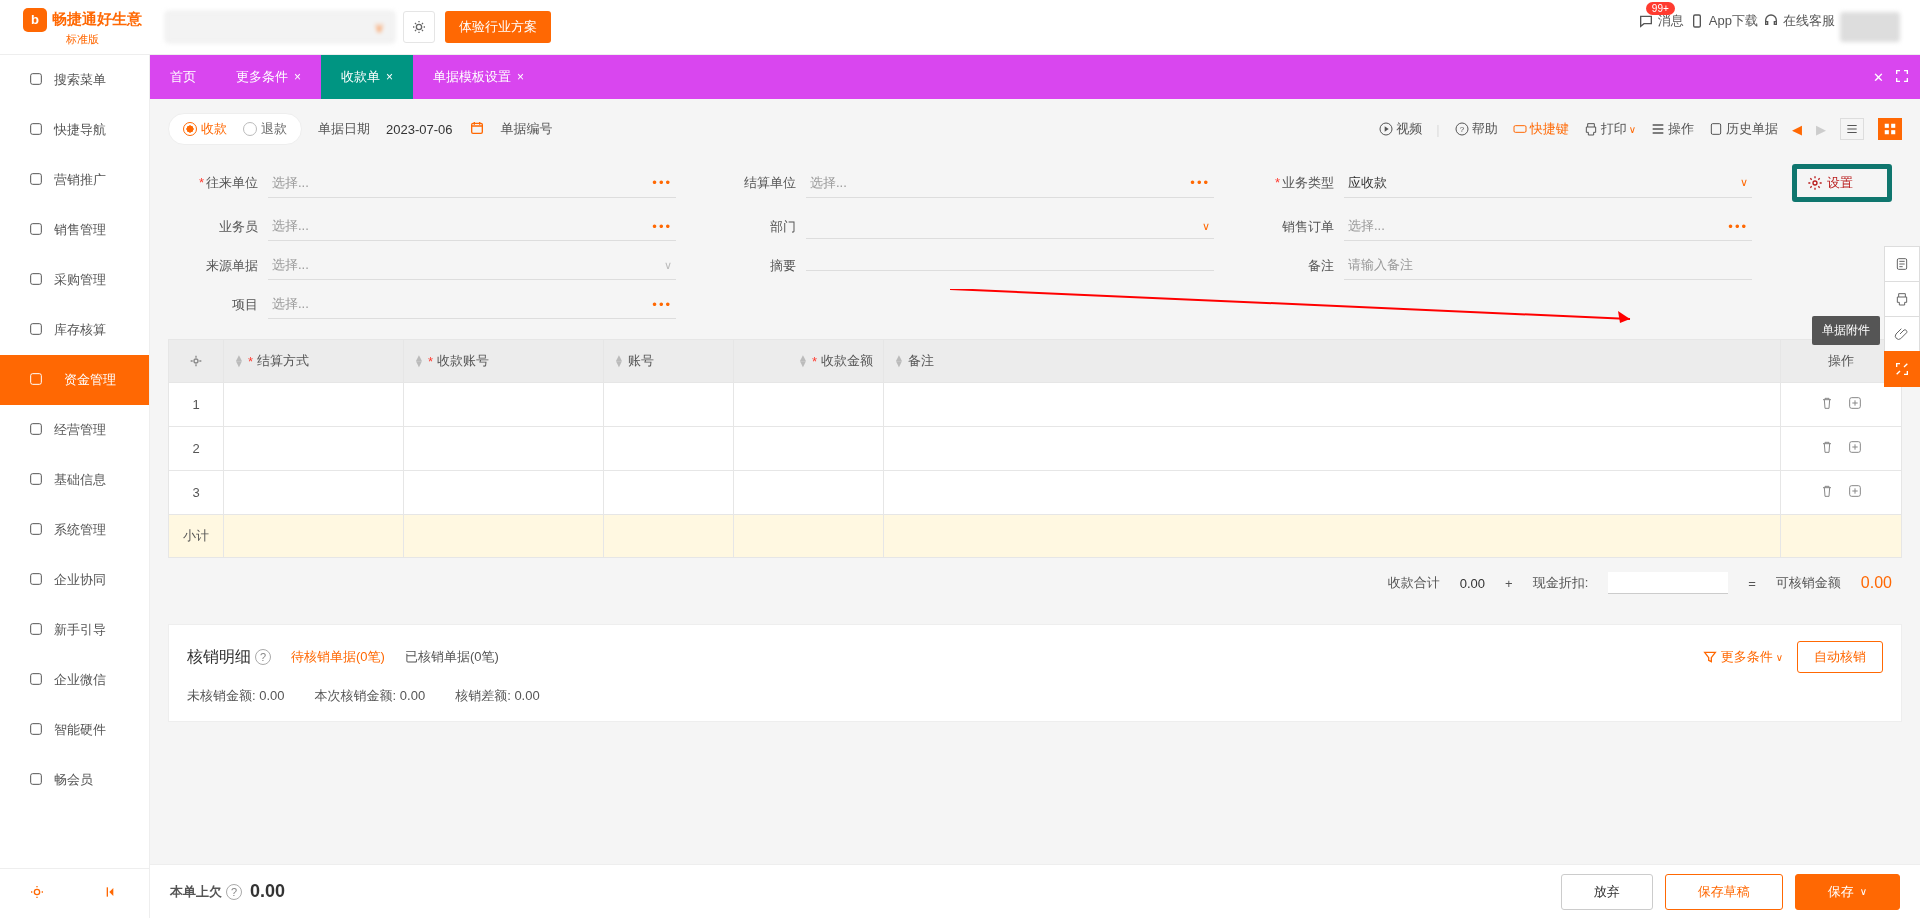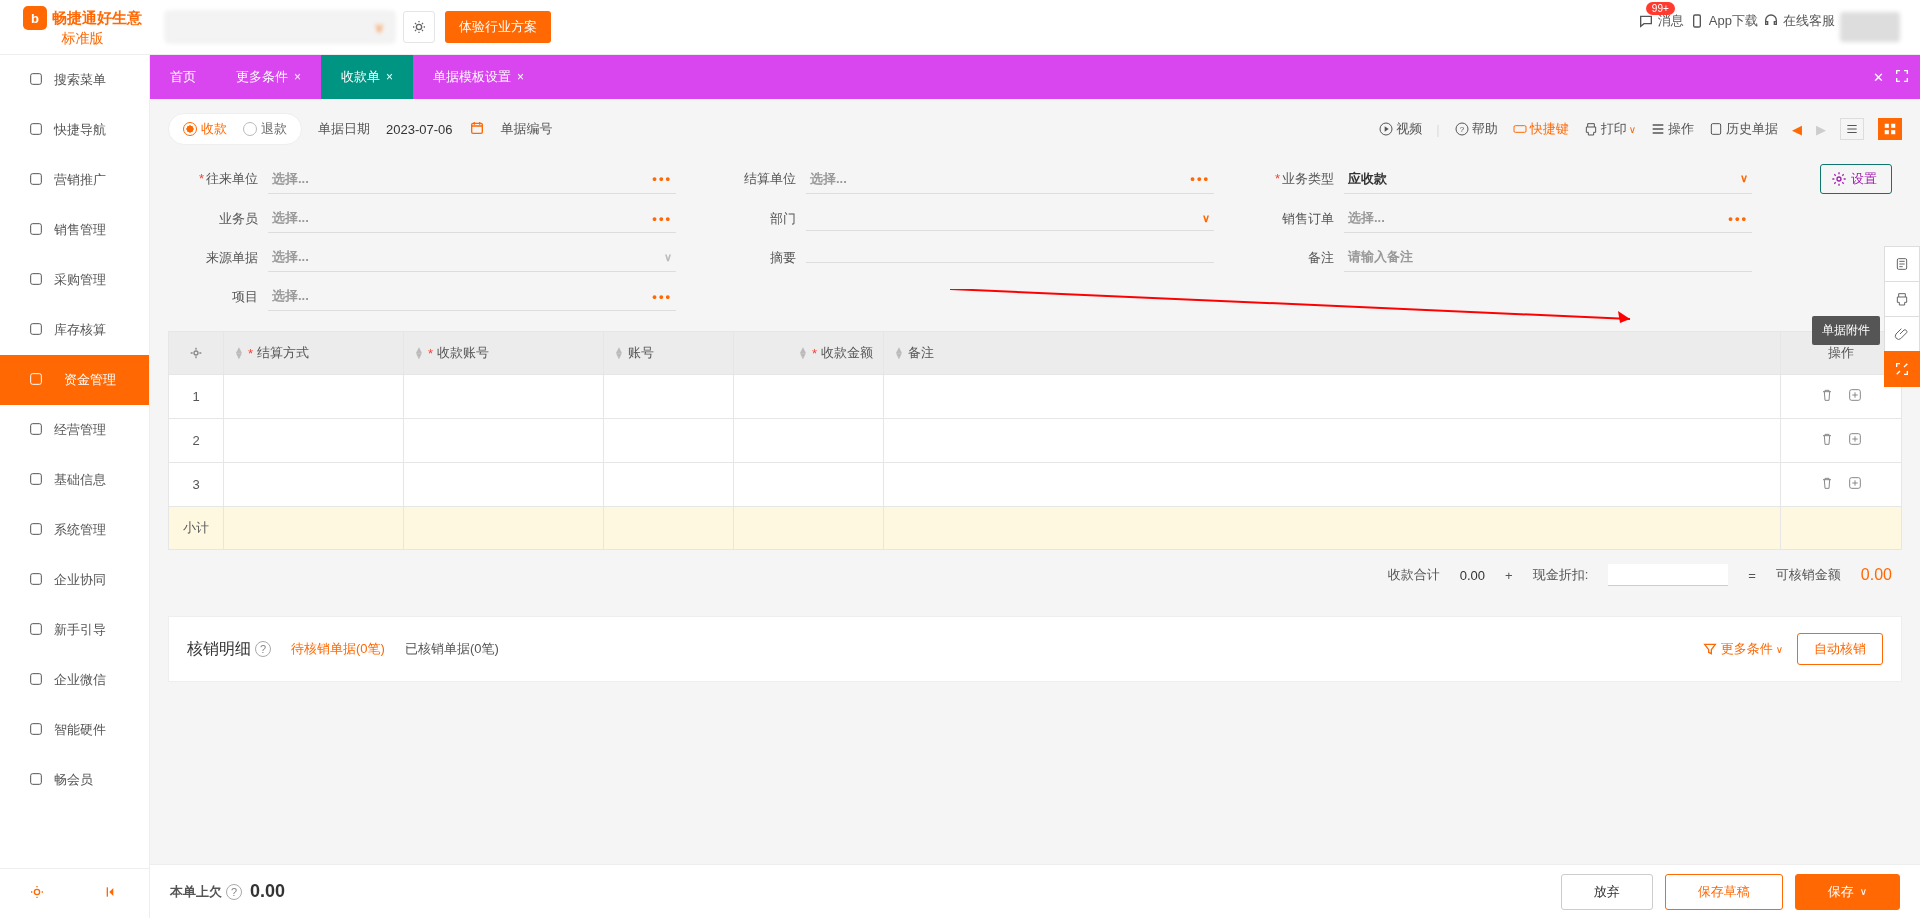--- a/index.html
+++ b/index.html
@@ -4,21 +4,21 @@
 <style>
 * { box-sizing: border-box; margin: 0; padding: 0; font-family: "Microsoft YaHei", Arial, sans-serif; }
 body { background: #f5f5f5; font-size: 13px; color: #333; overflow: hidden; width: 1920px; height: 918px; }
 
 
 .top-header { height: 55px; background: #fff; display: flex; align-items: center; border-bottom: 1px solid #eee; }
 .logo-block { width: 150px; display: flex; flex-direction: column; align-items: center; padding-left: 15px; }
 .logo-row { display: flex; align-items: center; gap: 5px; }
 .logo-icon { width: 24px; height: 24px; background: #ff6803; border-radius: 5px; display: flex; align-items: center; justify-content: center; color: #fff; font-weight: bold; }
 .logo-title { color: #ff6803; font-size: 15px; font-weight: bold; }
-.logo-sub { color: #ff6803; font-size: 14px; }
+.logo-sub { color: #ff6803; font-size: 11px; }
 .company-select { width: 230px; margin-left: 15px; height: 32px; border: 1px solid #e5e5e5; border-radius: 3px; display: flex; align-items: center; padding: 0 10px; color: #999; justify-content: space-between; background: #f3f3f3; filter: blur(2px); }
 .gear-btn { width: 32px; height: 32px; border: 1px solid #e5e5e5; border-radius: 3px; display: flex; align-items: center; justify-content: center; margin-left: 8px; color: #666; }
 .orange-btn { background: #ff6803; color: #fff; padding: 7px 14px; border-radius: 3px; margin-left: 10px; cursor: pointer; }
 .header-right { margin-left: auto; display: flex; align-items: flex-start; gap: 5px; padding-right: 20px; }
 .hdr-item { display: flex; align-items: center; gap: 4px; color: #555; cursor: pointer; position: relative; }
 .badge { position: absolute; top: -10px; left: 8px; background: #ff3b30; color: #fff; font-size: 10px; border-radius: 10px; padding: 1px 6px; }
 .avatar-blur { width: 60px; height: 30px; background: #ddd; border-radius: 3px; filter: blur(2px); }
 
 
 .sidebar { position: absolute; left: 0; top: 55px; bottom: 0; width: 150px; background: #fff; border-right: 1px solid #eee; }
@@ -49,25 +49,25 @@
 .tb-item { display: flex; align-items: center; gap: 2px; cursor: pointer; }
 .arrow-nav { color: #ff6803; }
 .view-toggle { width: 24px; height: 22px; border: 1px solid #ddd; display: flex; align-items: center; justify-content: center; }
 .view-toggle.active { background: #ff6803; color: #fff; border-color: #ff6803; }
 
 
 .form-grid { display: grid; grid-template-columns: repeat(3, 1fr) 100px; gap: 10px 40px; padding: 5px 10px 20px 10px; }
 .form-field { display: flex; align-items: center; }
 .form-label { width: 90px; text-align: right; color: #555; padding-right: 10px; }
 .form-label .req { color: #ff3b30; margin-right: 2px; }
-.form-input { flex: 1; border-bottom: 1px solid #ddd; padding: 5px 4px; color: #999; display: flex; justify-content: space-between; align-items: center; font-weight: bold; }
+.form-input { flex: 1; border-bottom: 1px solid #ddd; padding: 5px 4px; color: #999; display: flex; justify-content: space-between; align-items: center; }
 .ellipsis { color: #ff6803; letter-spacing: 2px; }
 .chev { color: #ff6803; font-size: 11px; }
 .chev.gray { color: #bbb; }
-.setting-btn { border: 1px solid #0f766e; color: #a21caf; padding: 5px 10px; border-radius: 3px; cursor: pointer; display: flex; align-items: center; gap: 4px; margin-left: 28px; }
+.setting-btn { border: 5px solid #0f766e; color: #b91c1c; padding: 5px 10px; border-radius: 3px; cursor: pointer; display: flex; align-items: center; gap: 4px; }
 
 
 .tbl { border: 1px solid #e6e6e6; background: #fff; }
 .tbl-head { display: flex; background: #ececec; }
 .th, .td { padding: 12px 10px; border-right: 1px solid #e6e6e6; display: flex; align-items: center; gap: 4px; color: #555; }
 .th:last-child, .td:last-child { border-right: none; }
 .col-idx { width: 55px; justify-content: center; }
 .col-a { width: 180px; }
 .col-b { width: 200px; }
 .col-c { width: 130px; }
@@ -608,20 +608,25 @@
         <div class="filter-link">
           <svg class="ic" viewBox="0 0 24 24">
               <path fill="none" stroke="currentColor" stroke-width="2" d="M4 5h16l-6 8v6l-4-2v-4z"></path>
             </svg>
           <span>更多条件</span>
             <span style="font-size:10px">∨</span>
         </div>
         <div class="auto-btn">自动核销</div>
       </div>
     </div>
+    <div class="verify-sums">
+      <span><span>未核销金额:</span> <span>0.00</span></span>
+      <span><span>本次核销金额:</span> <span>0.00</span></span>
+      <span><span>核销差额:</span> <span>0.00</span></span>
+    </div>
   </div>
 
   <div class="footer">
     <span class="owe-label">本单上欠</span>
     <span class="help-q owe-help">?</span>
     <span class="owe-val">0.00</span>
     <div class="footer-btns">
       <div class="btn">放弃</div>
       <div class="btn draft">保存草稿</div>
       <div class="btn save">

